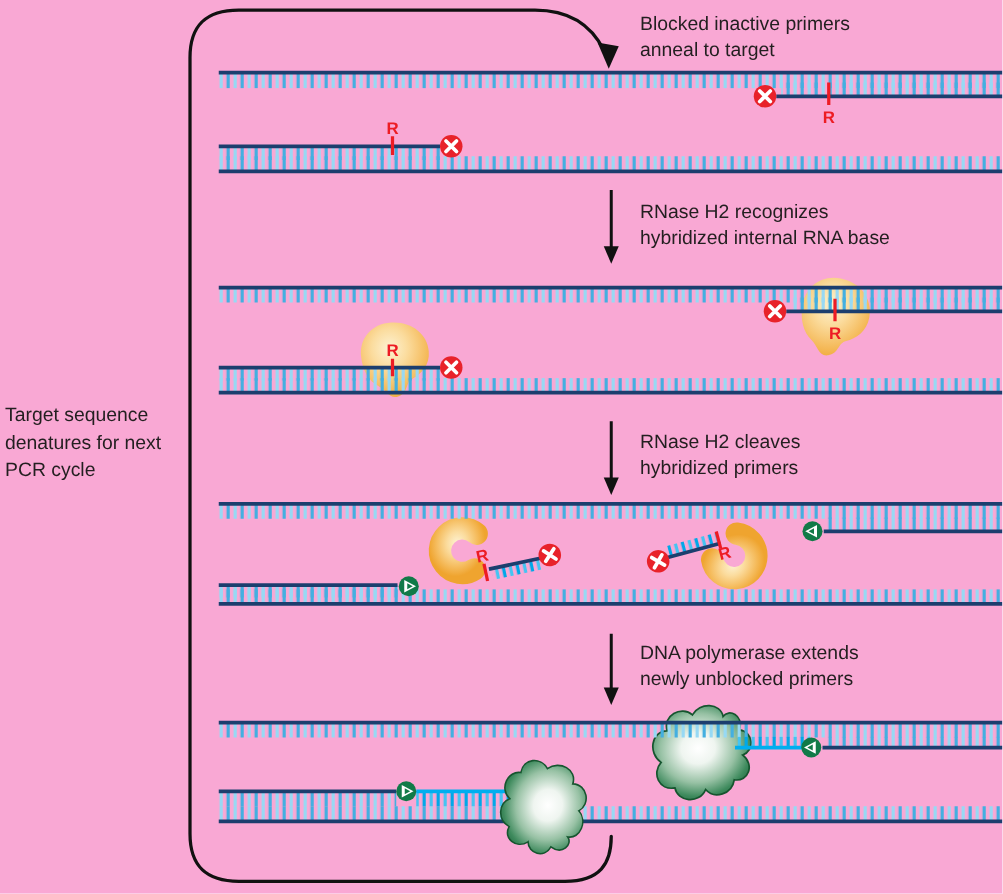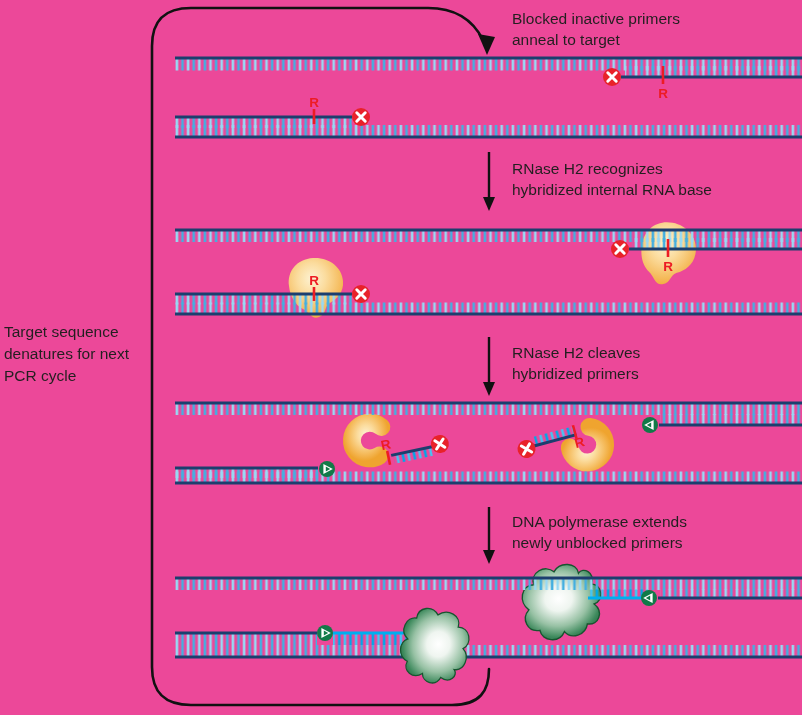--- a/index.html
+++ b/index.html
@@ -1,16 +1,16 @@
 <!DOCTYPE html>
 <html><head>
 <meta charset="utf-8">
 <style>
   html,body{margin:0;padding:0;background:#ffffff;}
-  .figure{position:relative;width:802px;height:715px;background:#ec4899;overflow:hidden;
+  .figure{position:relative;width:802px;height:715px;background:#f9a8d4;overflow:hidden;
           font-family:"Liberation Sans",sans-serif;}
   svg{display:block;}
   .steptext{fill:#231F20;font-size:15.5px;font-family:"Liberation Sans",sans-serif;}
   .cycletext{fill:#231F20;font-size:15.5px;font-family:"Liberation Sans",sans-serif;}
   .rlabel{fill:#ED1C24;font-size:13.5px;font-weight:bold;text-anchor:middle;
           font-family:"Liberation Sans",sans-serif;}
 </style>
 </head>
 <body>
 

